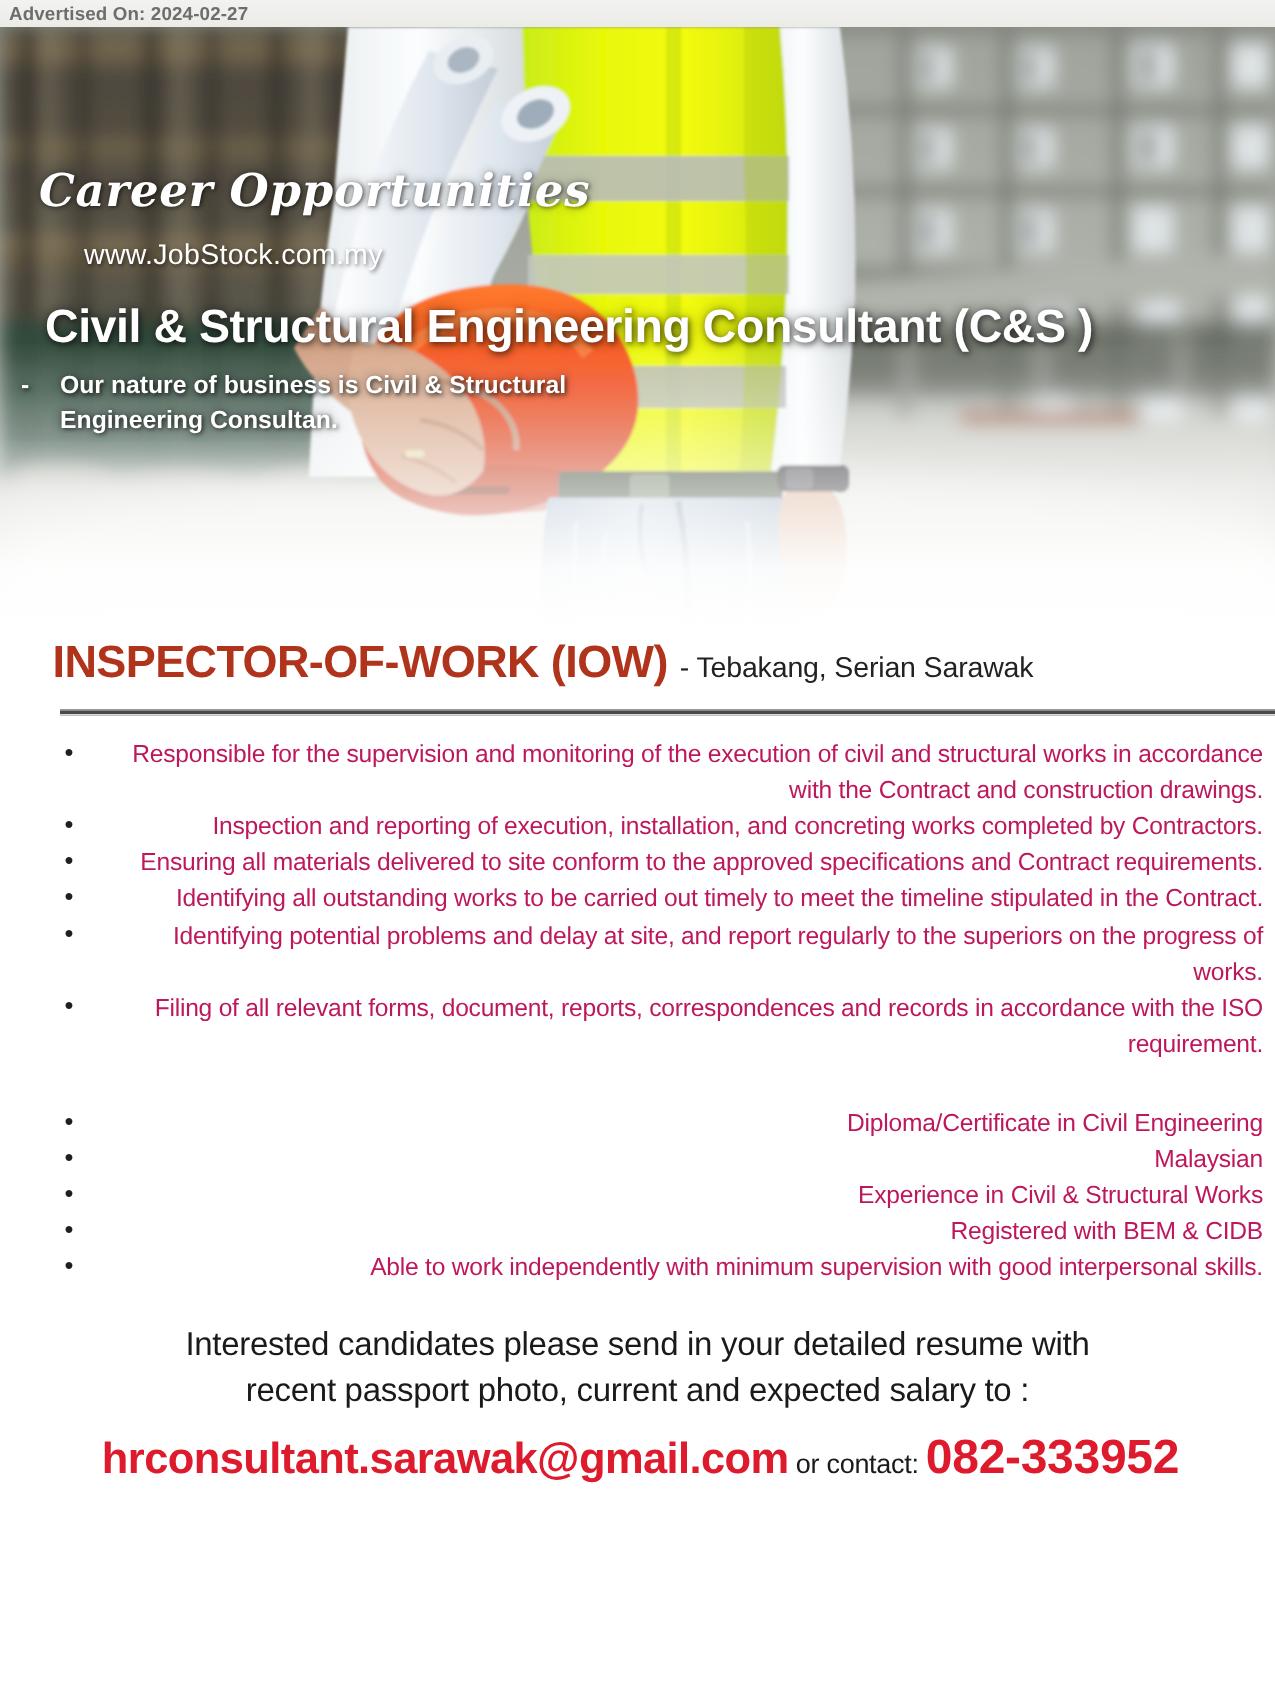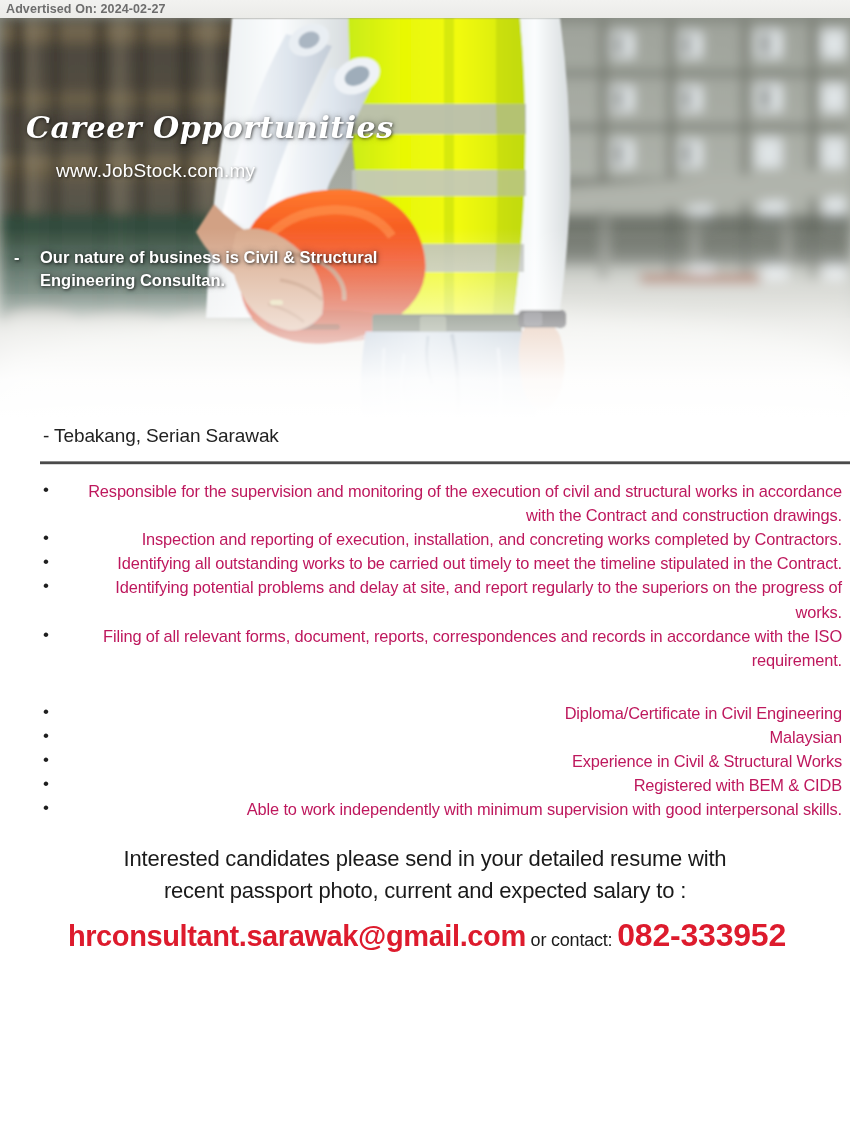--- a/index.html
+++ b/index.html
@@ -459,38 +459,41 @@
       <rect x="518" y="292" width="48" height="18" rx="5" fill="#26262a"></rect>
       <rect x="524" y="294" width="18" height="14" rx="3" fill="#4b4b52"></rect>
     </g>
   </svg>
 
   <div class="hero-fade"></div>
 
   <div class="hero-overlay">
     <div class="career-title">Career Opportunities</div>
     <div class="site-url">www.JobStock.com.my</div>
+    <div class="hero-headline">Civil &amp; Structural Engineering Consultant (C&amp;S )</div>
     <div class="hero-sub">
       <span class="dash">-</span><span>Our nature of business is Civil &amp; Structural</span>
       <span class="sub-l2">Engineering Consultan.</span>
     </div>
   </div>
 </div>
 
 <div class="content">
 
   <div class="jobtitle-row">
+    <span class="jobtitle">INSPECTOR-OF-WORK (IOW)</span>
     <span class="joblocation">- Tebakang, Serian Sarawak</span>
   </div>
 
   <div class="rule"></div>
 
   <ul class="bullets first">
     <li>Responsible for the supervision and monitoring of the execution of civil and structural works in accordance with the Contract and construction drawings.</li>
     <li>Inspection and reporting of execution, installation, and concreting works completed by Contractors.</li>
+    <li>Ensuring all materials delivered to site conform to the approved specifications and Contract requirements.</li>
     <li>Identifying all outstanding works to be carried out timely to meet the timeline stipulated in the Contract.</li>
     <li>Identifying potential  problems and  delay at site, and report regularly to the superiors on the progress of works.</li>
     <li>Filing of all relevant forms, document, reports, correspondences and records in accordance with the ISO requirement.</li>
   </ul>
 
   <div class="section-gap"></div>
 
   <ul class="bullets second">
     <li>Diploma/Certificate in Civil Engineering</li>
     <li>Malaysian</li>

